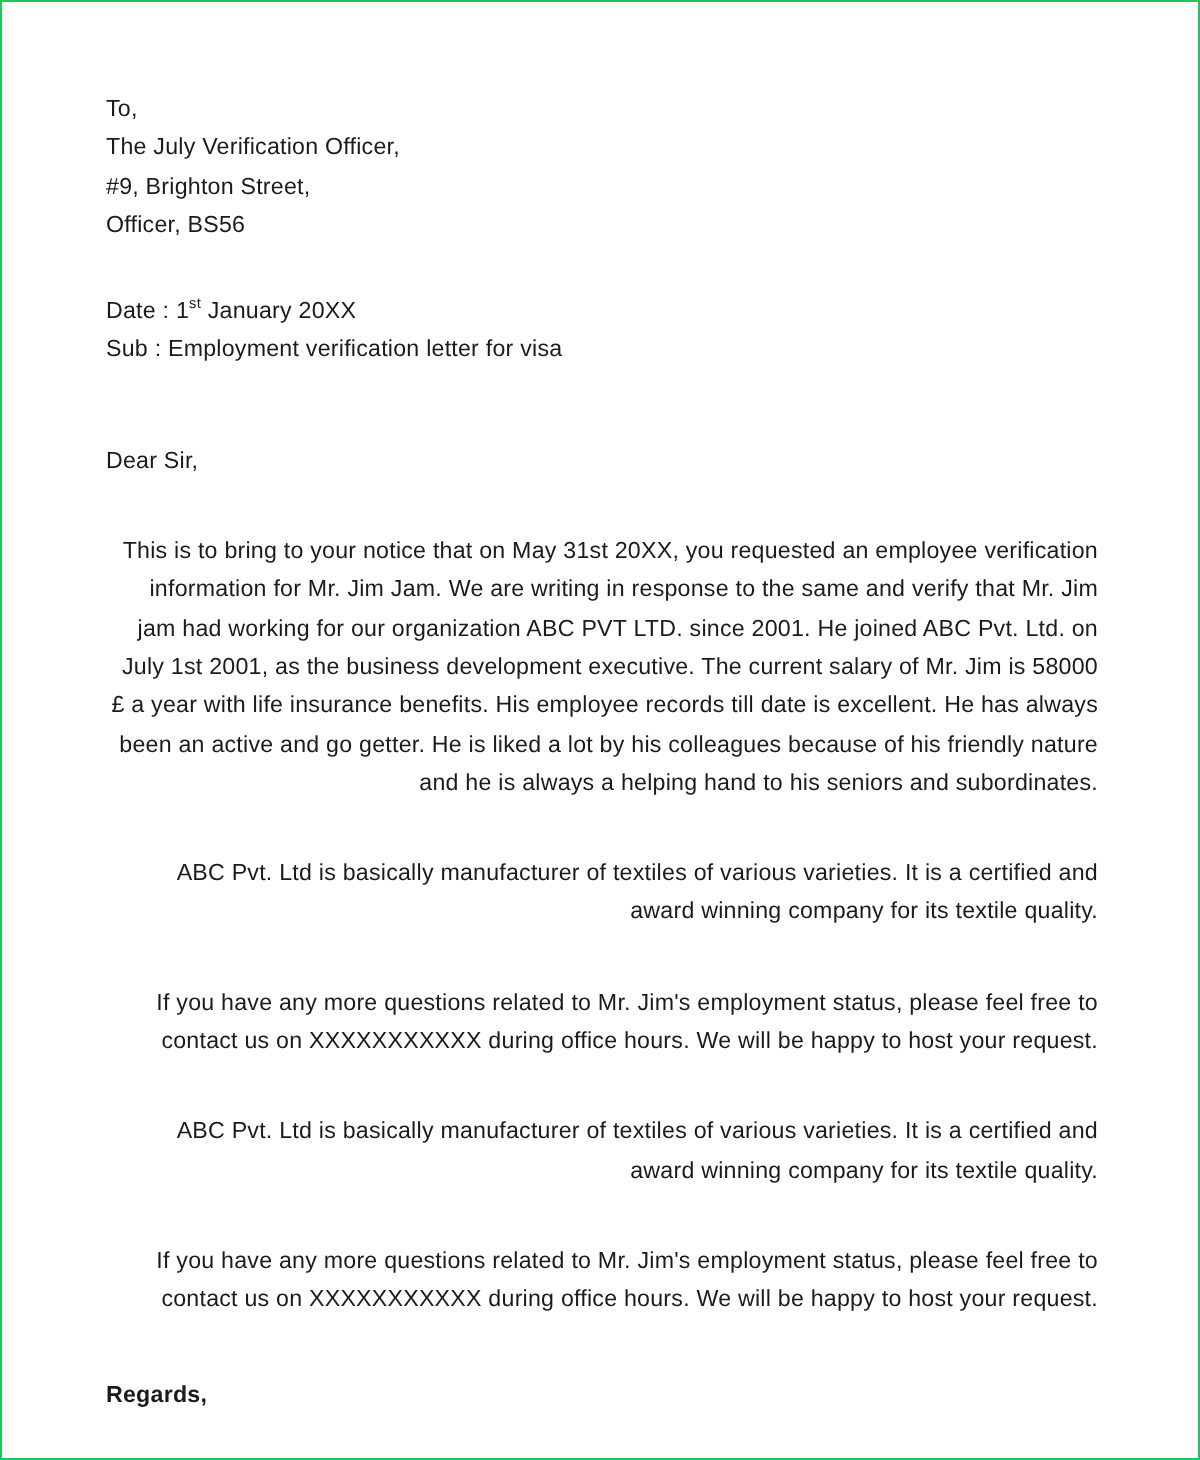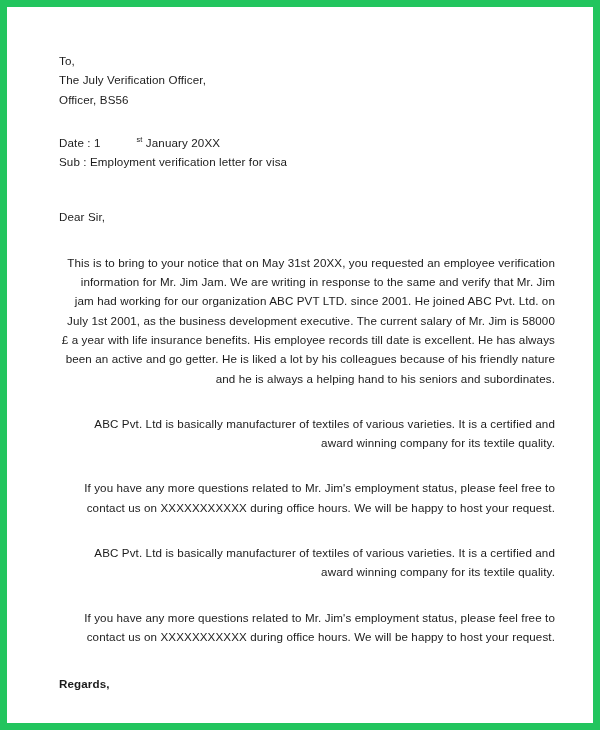--- a/index.html
+++ b/index.html
@@ -11,21 +11,21 @@
   body {
     font-family: "Liberation Sans", sans-serif;
     color: #1b1b1b;
   }
   #page {
     position: relative;
     width: 600px;
     height: 730px;
     box-sizing: border-box;
     background: #ffffff;
-    border: 7px solid #22c55e;
+    border: 1px solid #22c55e;
     overflow: hidden;
   }
   #letter {
     position: absolute;
     left: 52px;
     top: 44px;
     width: 496px;
   }
   .line,
   .para {
@@ -48,32 +48,32 @@
   
   .block-body4   { margin: 26px 0 0 3px; }
   .block-body5   { margin: 26px 0 0 3px; }
   .block-regards { margin: 28px 0 0 0; font-weight: bold; }
   .block-sign    { margin: 26px 0 0 0; }
 
   sup.ord {
     font-size: 7.4px;
     vertical-align: super;
     line-height: 0;
-    margin-left: 36px;
   }
 </style>
 </head>
 <body>
 
 <div id="page">
   <div id="letter">
 
     <div class="block-address">
       <div class="line">To,</div>
       <div class="line">The July Verification Officer,</div>
+      <div class="line">#9, Brighton Street,</div>
       <div class="line">Officer, BS56</div>
     </div>
 
     <div class="block-meta">
       <div class="line"><span>Date : </span><span>1</span><sup class="ord">st</sup><span> January 20XX</span></div>
       <div class="line">Sub : Employment verification letter for visa</div>
     </div>
 
     <div class="block-salute">
       <div class="line">Dear Sir,</div>

